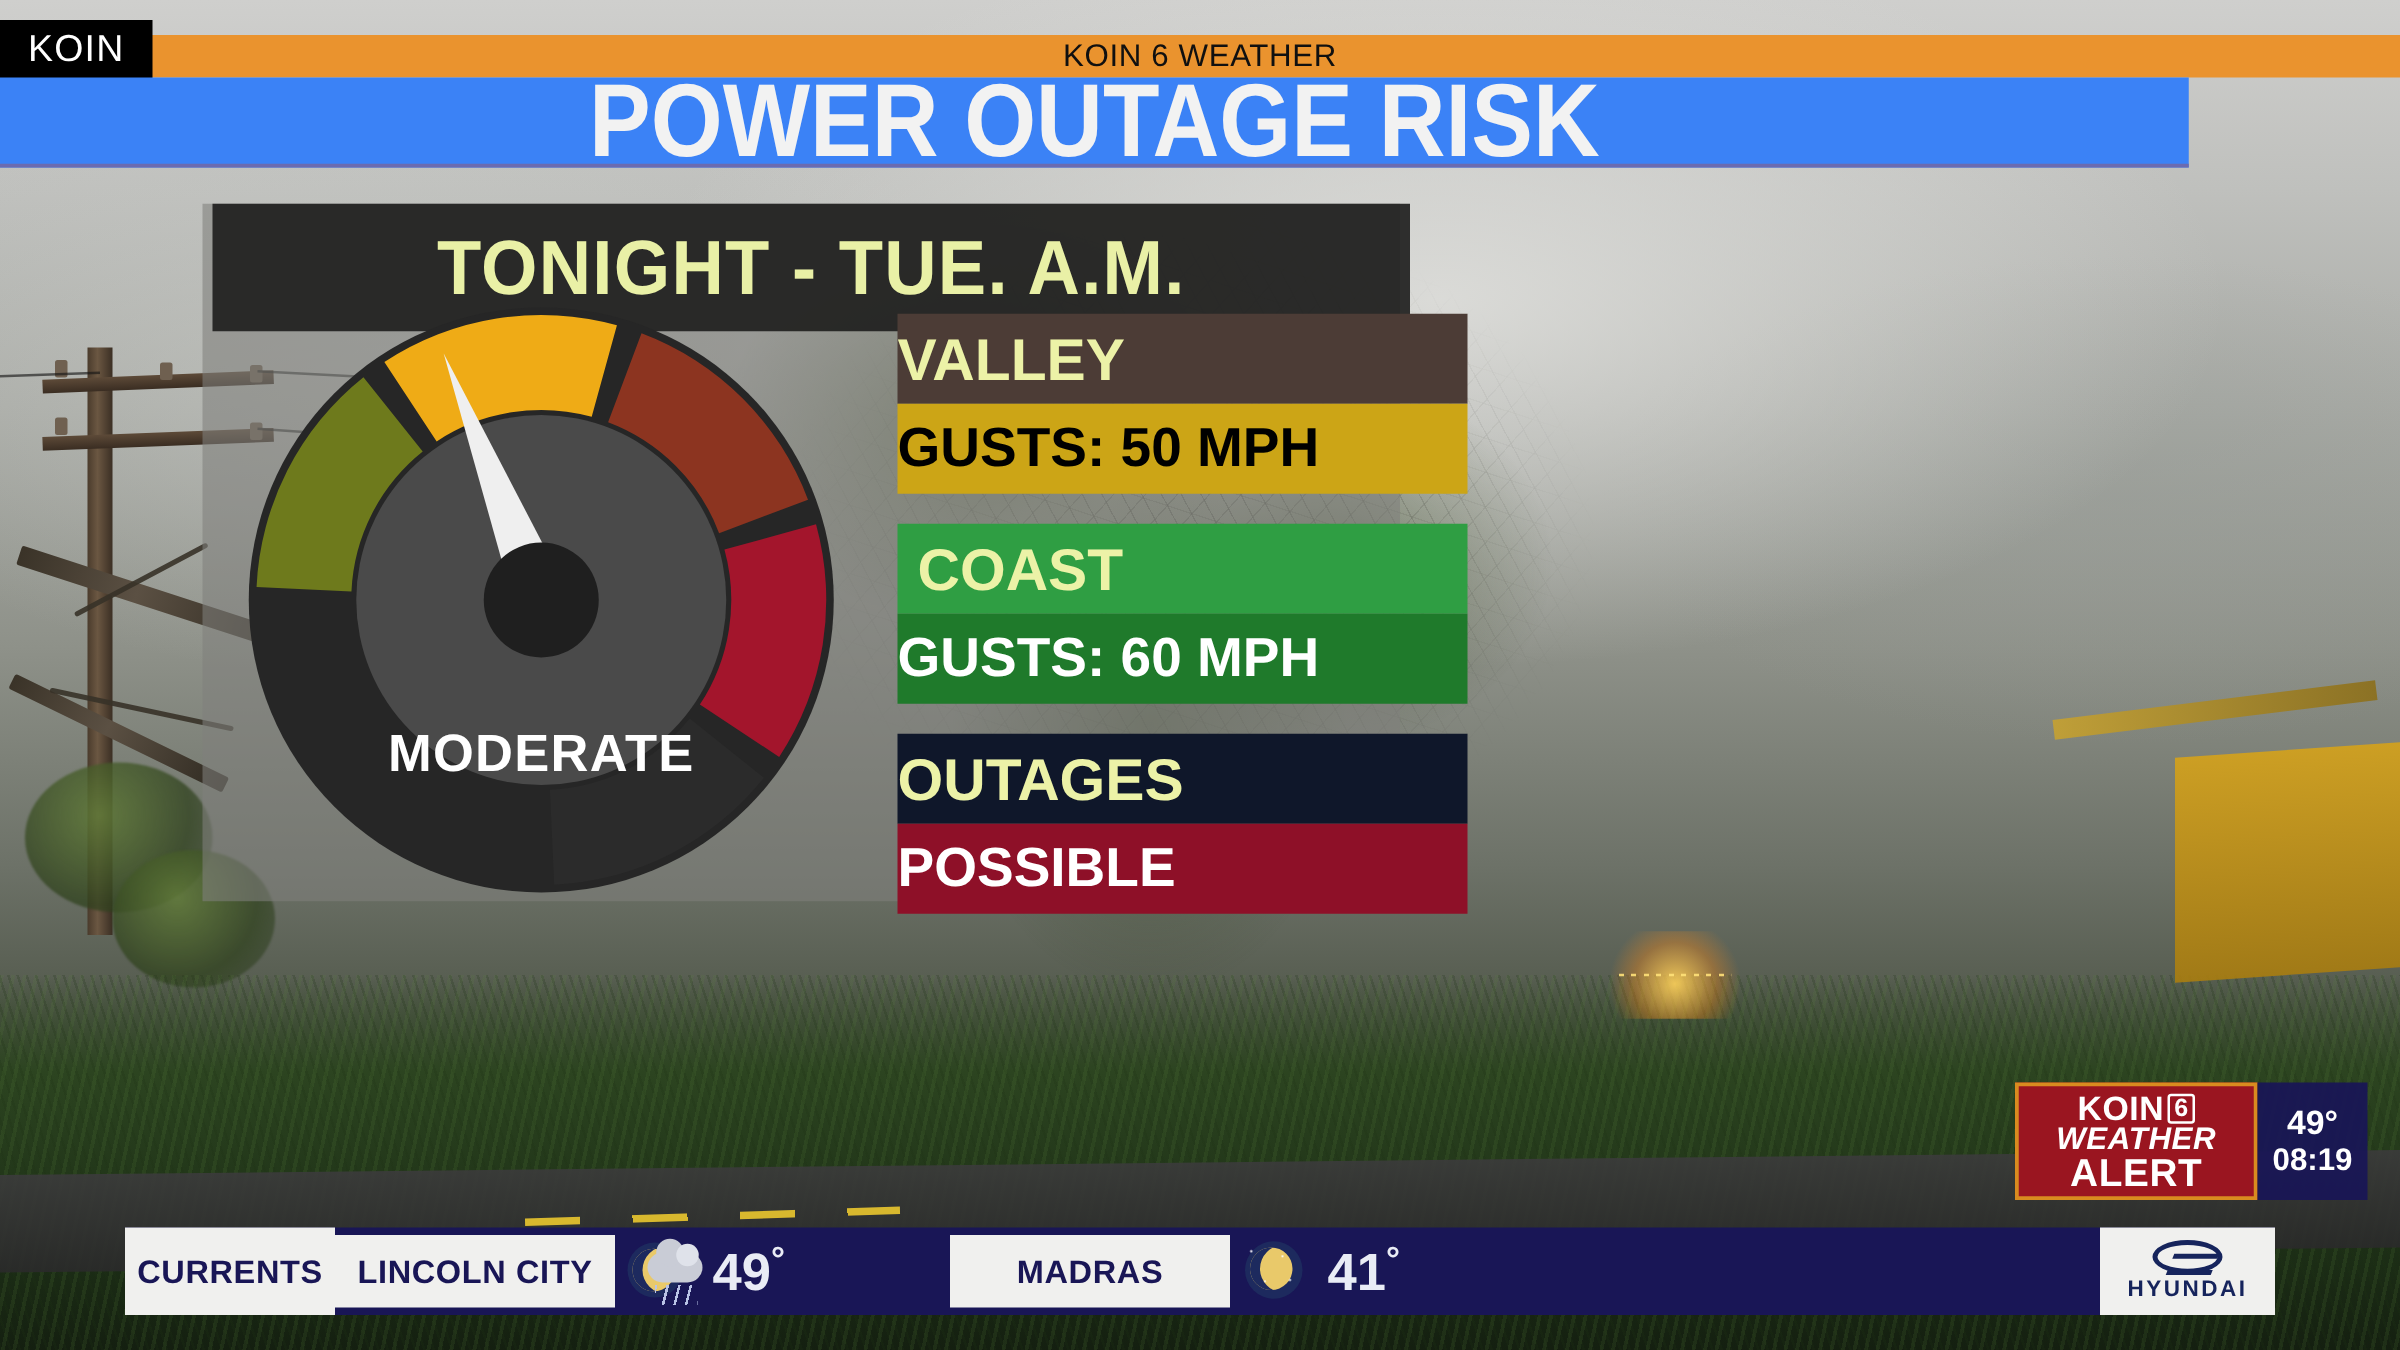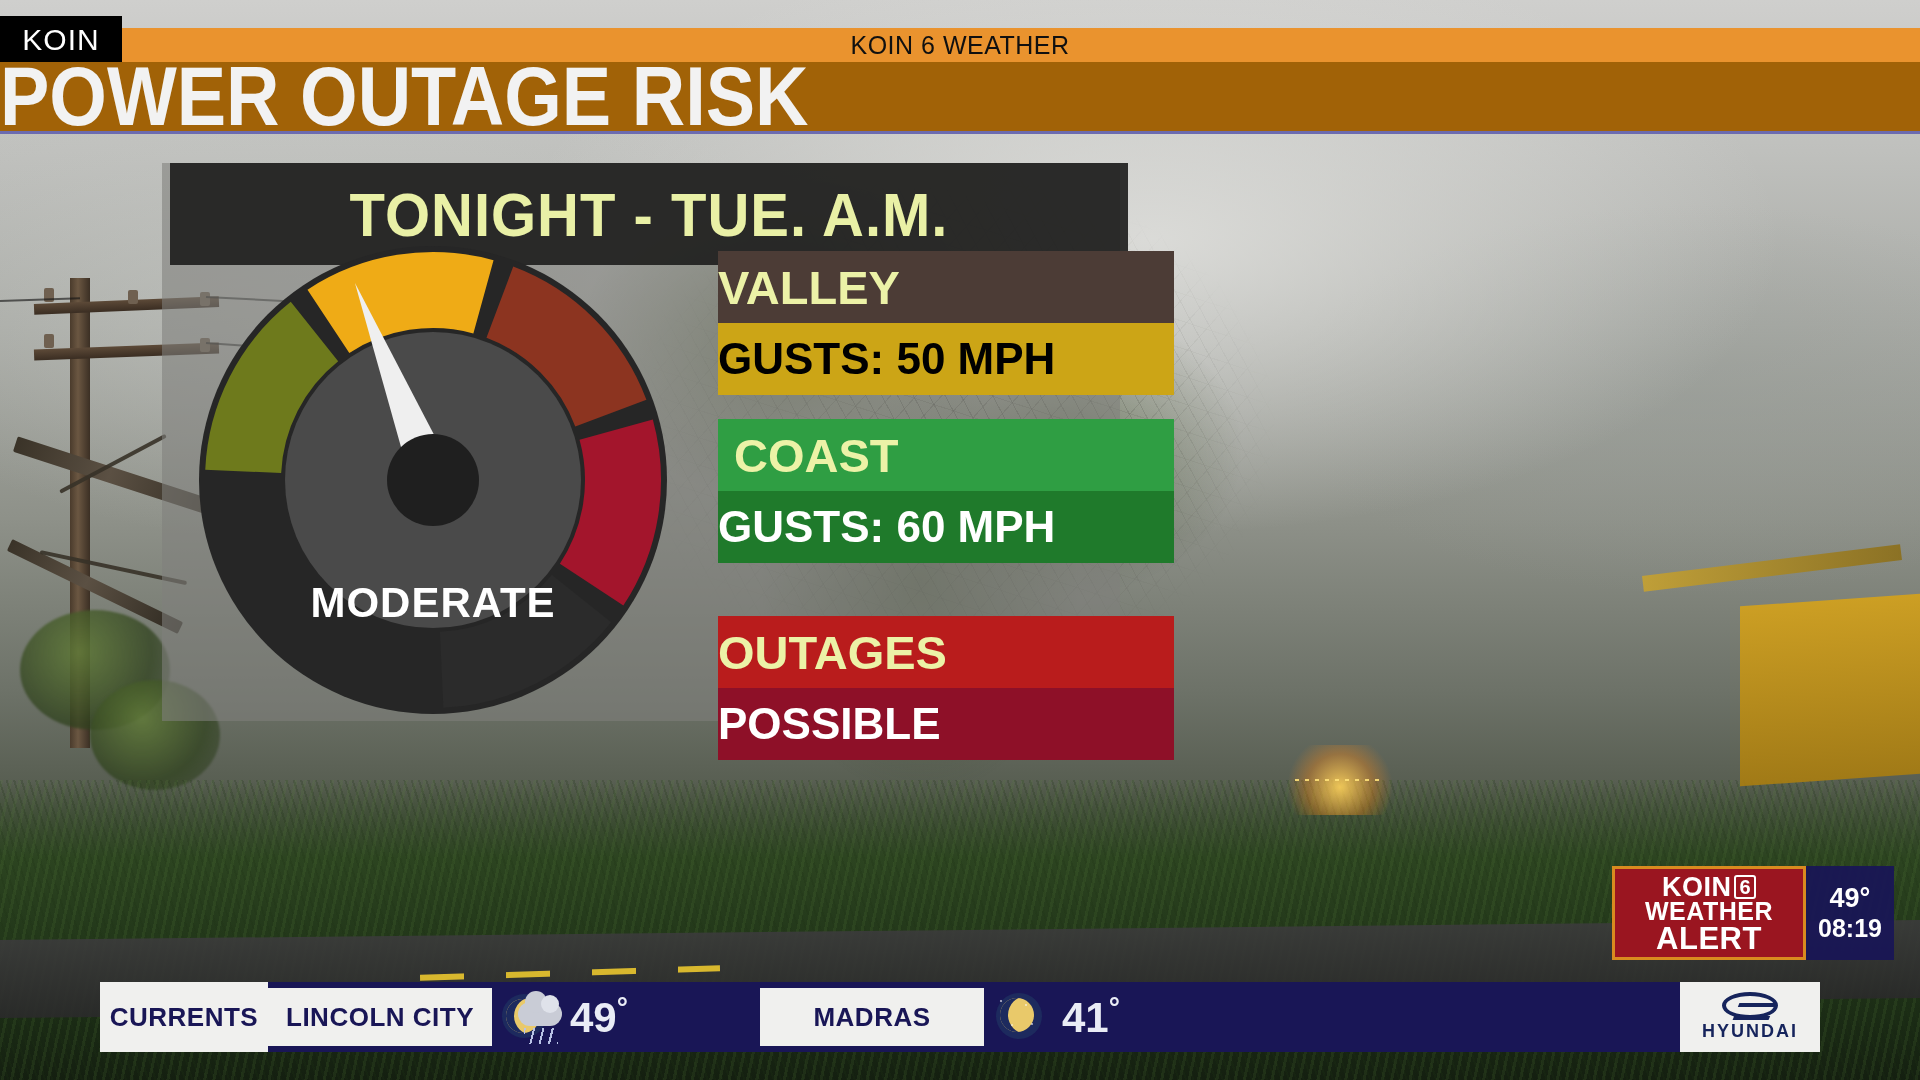--- a/index.html
+++ b/index.html
@@ -100,22 +100,22 @@
     font-size:30px; font-weight:400; letter-spacing:1px;
   }
   .orange-strip {
     position:absolute; left:0; top:28px; width:1920px; height:34px;
     background:#ea932e; display:flex; align-items:center; justify-content:center;
   }
   .orange-strip .txt {
     color:#101010; font-size:25px; font-weight:normal; letter-spacing:.5px;
   }
   .title-band {
-    position:absolute; left:0; top:62px; width:1920px; height:72px;
-    background:#a16207; display:flex; align-items:center; 
+    position:absolute; left:0; top:62px; width:1751px; height:72px;
+    background:#3b82f6; display:flex; align-items:center; justify-content:center;
     border-bottom:3px solid #6b6bb0;
   }
   .title-band .txt {
     color:#f2f2f2; font-size:74px; font-weight:bold; letter-spacing:0px; line-height:1;
     transform:scaleY(1.12); white-space:nowrap;
   }
 
   
   .panel {
     position:absolute; left:162px; top:163px; width:958px; height:558px;
@@ -142,38 +142,38 @@
   
   .infostack { position:absolute; left:718px; top:251px; width:400px; }
   .bar { width:456px; display:flex; align-items:center; justify-content:flex-start; white-space:nowrap; }
   .bar.head   { height:72px; font-size:47px; font-weight:bold; }
   .bar.value  { height:72px; font-size:44px; font-weight:bold; }
   .bar-gap    { height:24px; background:transparent; }
   .b-valley-h { background:#4c3c36; color:#ecf2a7; }
   .b-valley-v { background:#cca516; color:#000000; }
   .b-coast-h  { background:#2f9e43; color:#ecf2a7;padding-left:16px; }
   .b-coast-v  { background:#1f7a2b; color:#ffffff; }
-  .b-out-h    { background:#b91c1c; color:#ecf2a7;margin-top:29px; }
+  .b-out-h    { background:#0f172a; color:#ecf2a7; }
   .b-out-v    { background:#8e1028; color:#ffffff; }
 
   
   .anchor { position:absolute; left:1020px; top:30px; width:900px; height:1050px; }
 
   
   .alert {
     position:absolute; left:1612px; top:866px; width:194px; height:94px;
     background:#9a1520; border:3px solid #d98b1f; display:flex; flex-direction:column;
     align-items:center; justify-content:center; line-height:.95; padding-top:2px;
   }
   .alert .ln { color:#fff; font-weight:bold; letter-spacing:.5px; }
   .alert .l1 { font-size:27px; display:flex; align-items:center; gap:3px; }
   .alert .l1 .six {
     border:2px solid #fff; border-radius:3px; font-size:20px; padding:0 3px; line-height:1;
   }
-  .alert .l2 { font-size:25px; }
+  .alert .l2 { font-size:25px;font-style:italic; }
   .alert .l3 { font-size:31px; }
   .alert-side {
     position:absolute; left:1806px; top:866px; width:88px; height:94px;
     background:rgba(25,22,86,.93); display:flex; flex-direction:column;
     align-items:center; justify-content:center; color:#fff; font-weight:bold;
   }
   .alert-side .t { font-size:27px; }
   .alert-side .c { font-size:25px; }
 
   

